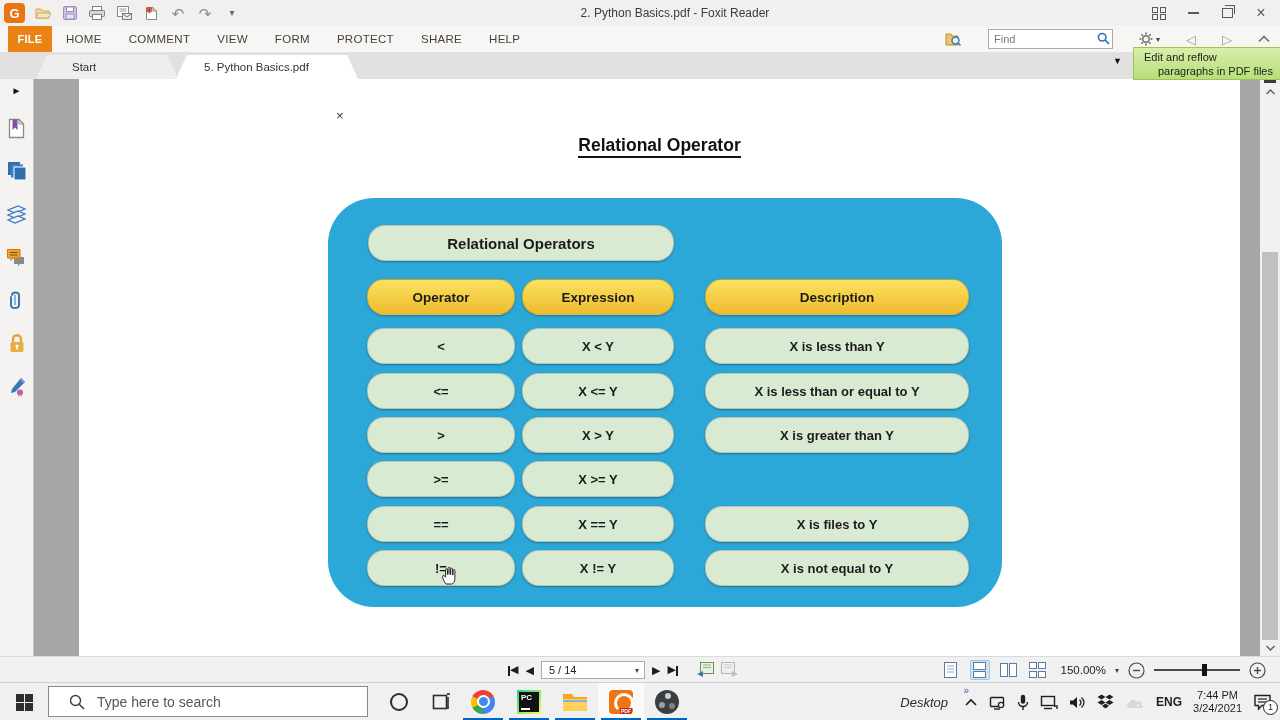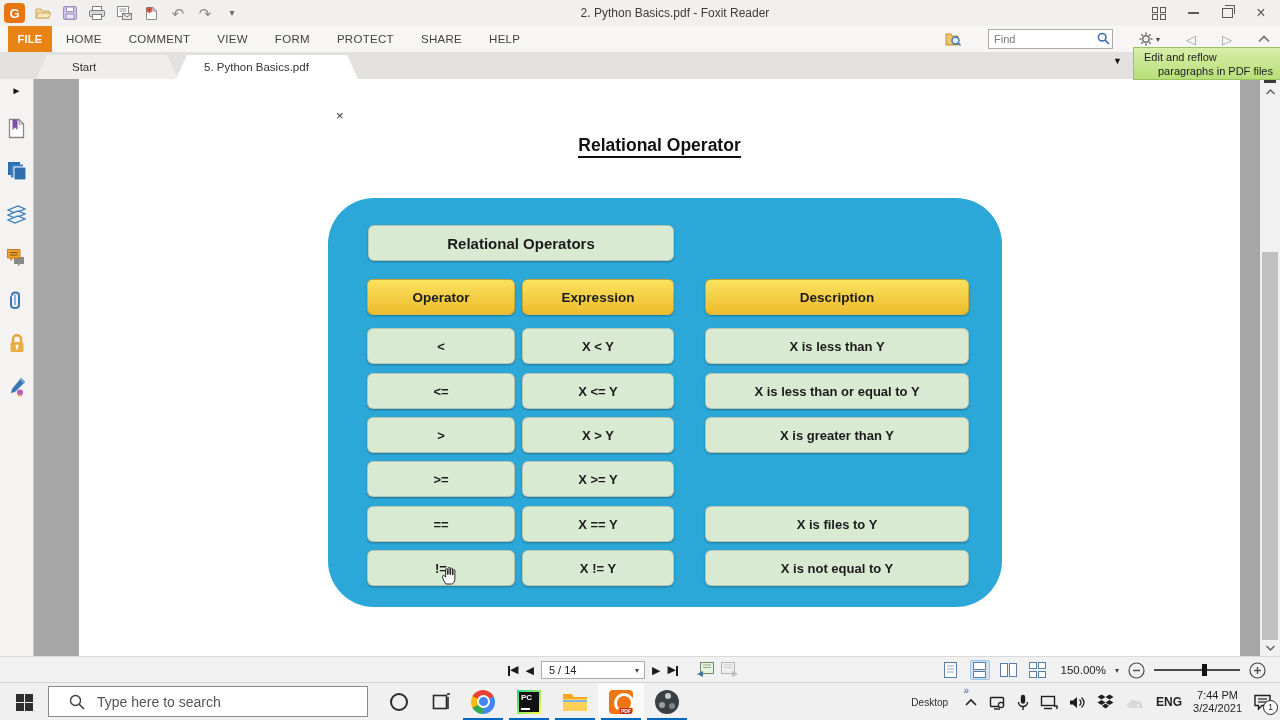--- a/index.html
+++ b/index.html
@@ -42,21 +42,21 @@
   #page{left:79px;top:0;width:1161px;height:577px;background:#fff;}
   
   #vscroll{left:1260px;top:0;width:20px;height:577px;background:#f1f1f1;}
   #vthumb{left:2px;top:173px;width:16px;height:388px;background:#c0c0c0;}
   .scroll-arrow{left:0;width:20px;height:14px;display:flex;align-items:center;justify-content:center;color:#5f5f5f;font-size:9px;}
   #splitter-dash{left:4px;top:1px;width:12px;height:3px;background:#3a3a3a;}
   
   #doc-title{left:0;top:56px;width:1161px;text-align:center;font-size:17.5px;font-weight:bold;color:#111;}
   #doc-title span{border-bottom:2px solid #111;padding-bottom:1px;}
   #opTable{left:249px;top:119px;width:674px;height:409px;background:#2ba7d8;border-radius:46px;}
-  .cell{position:absolute;height:36px;border-radius:6px;display:flex;align-items:center;justify-content:center;font-weight:bold;color:#1b1b1b;font-size:13px;box-shadow:0 1px 2px rgba(0,0,0,.3);border:1px solid rgba(0,0,0,.15);box-sizing:border-box;}
+  .cell{position:absolute;height:36px;border-radius:17px;display:flex;align-items:center;justify-content:center;font-weight:bold;color:#1b1b1b;font-size:13px;box-shadow:0 1px 2px rgba(0,0,0,.3);border:1px solid rgba(0,0,0,.15);box-sizing:border-box;}
   .green{background:#d9ead3;}
   .yellow{background:linear-gradient(180deg,#fbe25e 0%,#eebb2e 100%);}
   .pink{background:#f4cbce;font-size:12.5px;}
   .c1{left:39px;width:148px;}
   .c2{left:194px;width:152px;}
   .c3{left:377px;width:264px;}
   .span12{left:40px;width:306px;font-size:15px;}
   #watermark1{left:1008px;top:608px;font-size:19px;color:#9d9d9d;}
   #watermark2{left:1008px;top:632px;font-size:13px;color:#adadad;}
   #hand-cursor{left:362px;top:487px;}
@@ -79,21 +79,21 @@
   .winlogo{display:grid;grid-template-columns:8px 8px;grid-template-rows:8px 8px;gap:1px;}
   .winlogo div{background:#2e2e2e;}
   #task-search{left:48px;top:3px;width:320px;height:31px;background:#fff;border:1px solid #8a8a8a;display:flex;align-items:center;gap:10px;padding-left:20px;box-sizing:border-box;}
   #task-search input{border:none;outline:none;font-size:14px;color:#444;width:250px;font-family:"Liberation Sans",sans-serif;background:transparent;}
   #task-search input::placeholder{color:#555;}
   .appslot{top:0;width:46px;height:37px;display:flex;align-items:center;justify-content:center;position:absolute;}
   .appslot .underline{position:absolute;bottom:0;left:3px;right:3px;height:2px;background:#0067c0;}
   .appslot.active{background:#fafafa;}
   .tray{right:0;top:0;height:38px;display:flex;align-items:center;gap:11px;padding-right:8px;}
   .tray .ti{display:flex;align-items:center;justify-content:center;color:#1f1f1f;}
-  #desktop-label{font-size:10px;color:#2b2b2b;margin-right:6px;}
+  #desktop-label{font-size:13px;color:#2b2b2b;margin-right:6px;font-style:italic;}
   #tray-overflow{position:absolute;right:312px;top:2px;font-size:10px;color:#3b62a8;letter-spacing:-1px;}
   #clock{text-align:center;font-size:11px;color:#1f1f1f;line-height:13px;}
   #action-center{position:relative;}
   #notif-badge{position:absolute;right:-6px;bottom:-4px;width:13px;height:13px;border-radius:50%;background:#fff;border:1px solid #222;font-size:8.5px;color:#111;display:flex;align-items:center;justify-content:center;}
   
   #tooltip{left:1133px;top:47px;width:168px;height:33px;background:linear-gradient(180deg,#d9eeaa 0%,#b7df79 100%);border:1px solid #9cc35c;box-sizing:border-box;font-size:11px;color:#222;padding:2px 4px 0 10px;line-height:14px;z-index:30;}
   #tooltip .fold{position:absolute;right:0;top:0;width:0;height:0;border-left:11px solid #8fba55;border-top:11px solid #fff;}
   #tt-dd{left:1113px;top:56px;font-size:9px;color:#111;z-index:31;}
 </style>
 </head>

